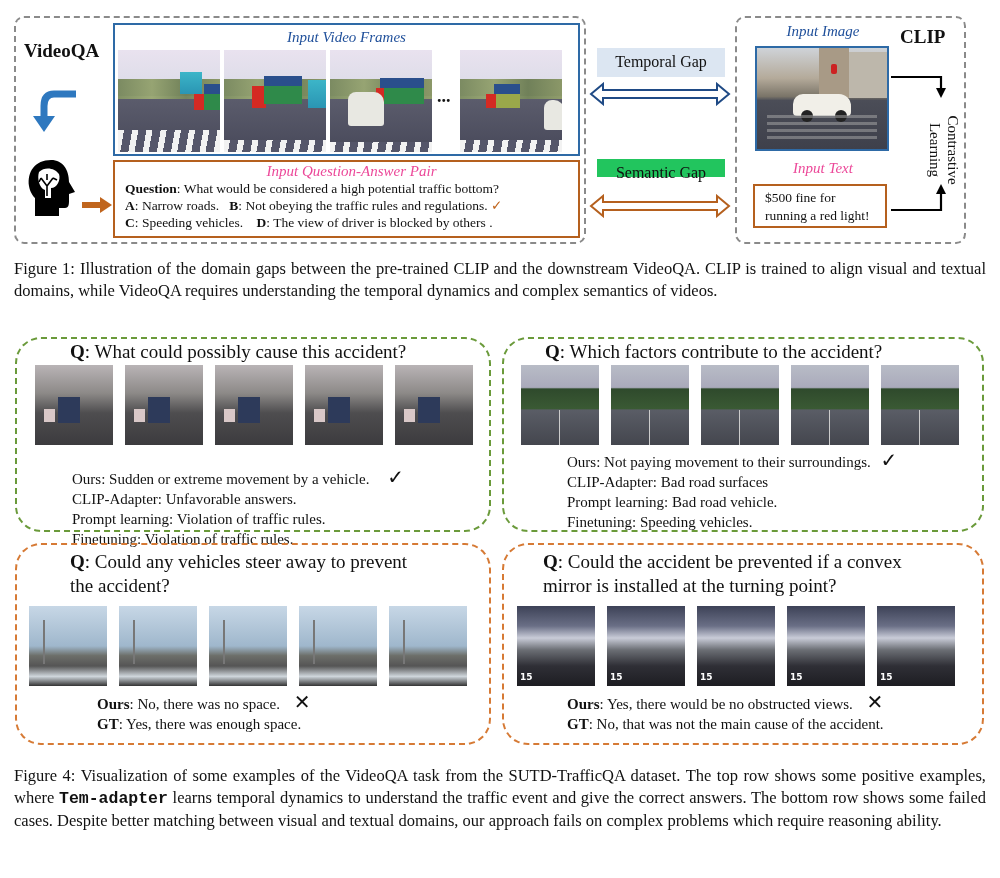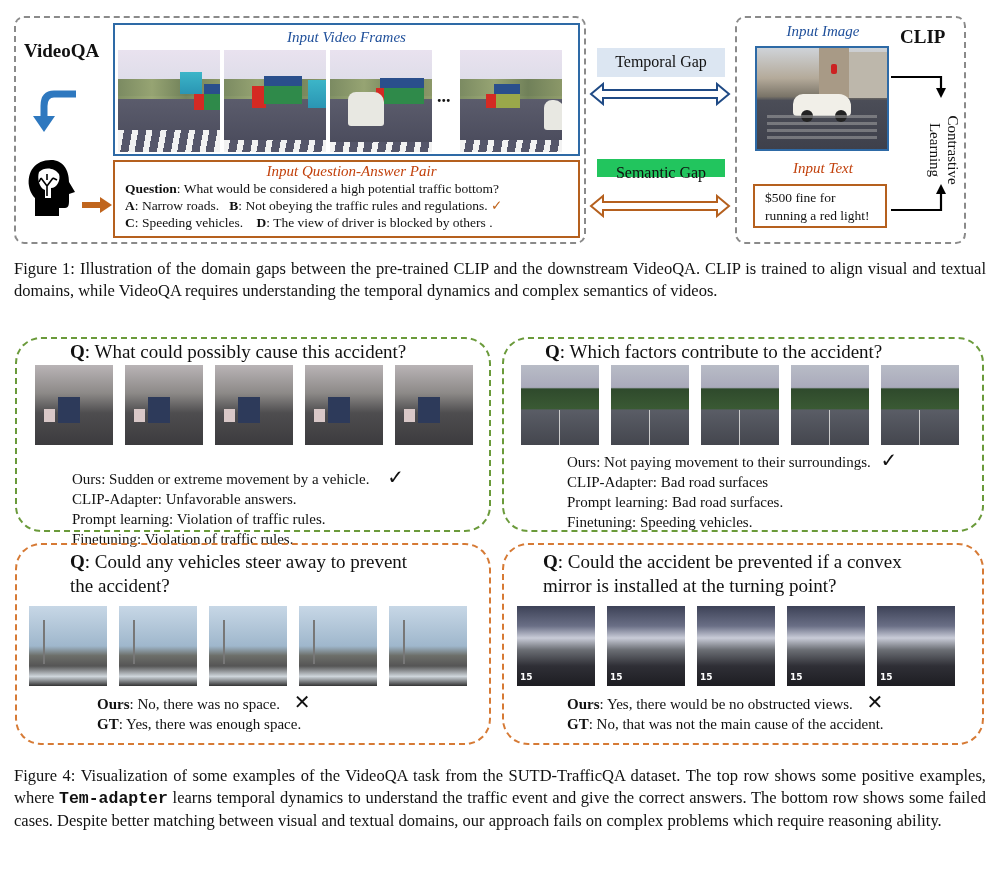--- a/index.html
+++ b/index.html
@@ -5,21 +5,21 @@
   * { box-sizing: border-box; margin: 0; padding: 0; }
   html, body { width: 1000px; height: 878px; background: #ffffff; overflow: hidden; }
   body { position: relative; font-family: "Liberation Serif", "DejaVu Serif", serif; color: #111; }
   .abs { position: absolute; }
 
   
   .dash-grey { border: 2px dashed #8a8a8a; border-radius: 10px; }
   .blue-box { border: 2px solid #2e6aa6; }
   .orange-box { border: 2px solid #b5601e; }
   .title-blue { color: #1f4f9a; font-style: italic; font-size: 15px; text-align: center; }
-  .title-orange { color: #c2410c; font-style: italic; font-size: 15px; text-align: center; }
+  .title-orange { color: #ec4899; font-style: italic; font-size: 15px; text-align: center; }
   .frame {
     position: absolute; overflow: hidden;
   }
   .sky { position: absolute; left: 0; right: 0; top: 0; height: 45%; background: linear-gradient(#e9e2ef, #d9dbe6); }
   .trees { position: absolute; left: 0; right: 0; top: 28%; height: 22%; background: linear-gradient(90deg,#6a7c4a,#8a9a5e,#5d7040,#7d8c52); opacity: .85; }
   .road { position: absolute; left: 0; right: 0; bottom: 0; height: 52%; background: linear-gradient(#5b5c6c, #48495a); }
   .zebra { position: absolute; left: 0; right: 0; bottom: 0; height: 22%;
     background: repeating-linear-gradient(100deg, #f2f2f2 0 6px, #55566a 6px 14px); }
   .truck { position: absolute; background: #2f8a4a; border-top: 10px solid #2a4f8c; }
   .cab { position: absolute; background: #d42a23; }
@@ -204,21 +204,21 @@
   <div class="thumb t-road"></div>
   <div class="thumb t-road"></div>
   <div class="thumb t-road"></div>
   <div class="thumb t-road"></div>
   <div class="thumb t-road"></div>
 </div>
 <div class="ans" style="left:567px; top:450px;">
   <div><span>Ours: Not paying movement to their surroundings.</span>
     <span class="mark" style="margin-left:6px;">✓</span></div>
   <div>CLIP-Adapter: Bad road surfaces</div>
-  <div>Prompt learning: Bad road surfaces.</div>
+  <div>Prompt learning: Bad road vehicle.</div>
   <div>Finetuning: Speeding vehicles.</div>
 </div>
 
 <div class="panel orange" style="left:15px; top:543px; width:476px; height:202px;"></div>
 <div class="pq" style="left:70px; top:550px;">
   <div><b>Q</b><span>: Could any vehicles steer away to prevent</span></div>
   <div>the accident?</div>
 </div>
 <div class="thumbs" style="left:29px; top:606px;">
   <div class="thumb t-sky"></div>

